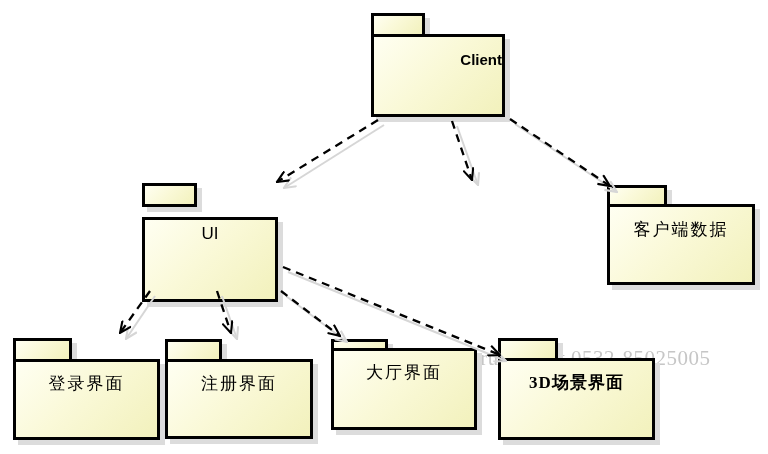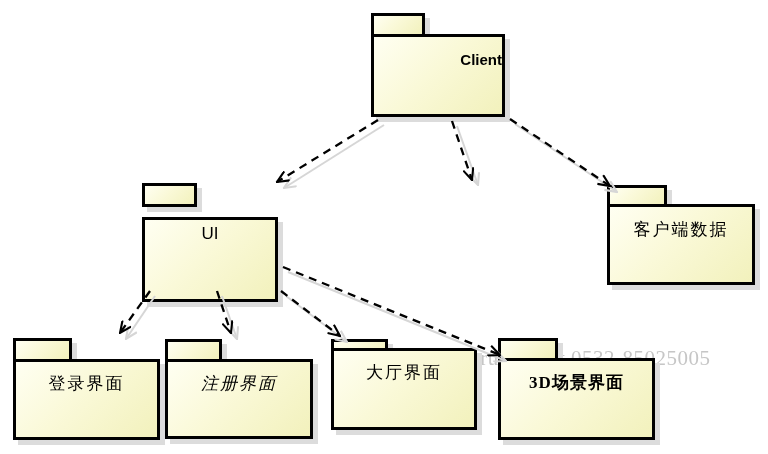--- a/index.html
+++ b/index.html
@@ -80,21 +80,21 @@
     </div>
   </div>
 
   <div class="pkg" style="left:13px; top:338px; width:153px; height:103px;">
     <div class="tab" style="width:59px; height:24px;"></div>
     <div class="pkg-body" style="top:21px; width:147px; height:81px; padding-top:10px;">
       <span class="lbl lbl-cn">登录界面</span>
     </div>
   </div>
 
-  <div class="pkg" style="left:165px; top:339px; width:154px; height:101px;font-style:italic;">
+  <div class="pkg" style="left:165px; top:339px; width:154px; height:101px;">
     <div class="tab" style="width:57px; height:23px;"></div>
     <div class="pkg-body" style="top:20px; width:148px; height:80px; padding-top:10px;">
       <span class="lbl lbl-cn">注册界面</span>
     </div>
   </div>
 
   <div class="pkg" style="left:331px; top:339px; width:152px; height:102px;">
     <div class="tab" style="width:57px; height:22px;"></div>
     <div class="pkg-body" style="top:9px; width:146px; height:82px; padding-top:10px;">
       <span class="lbl lbl-cn">大厅界面</span>

